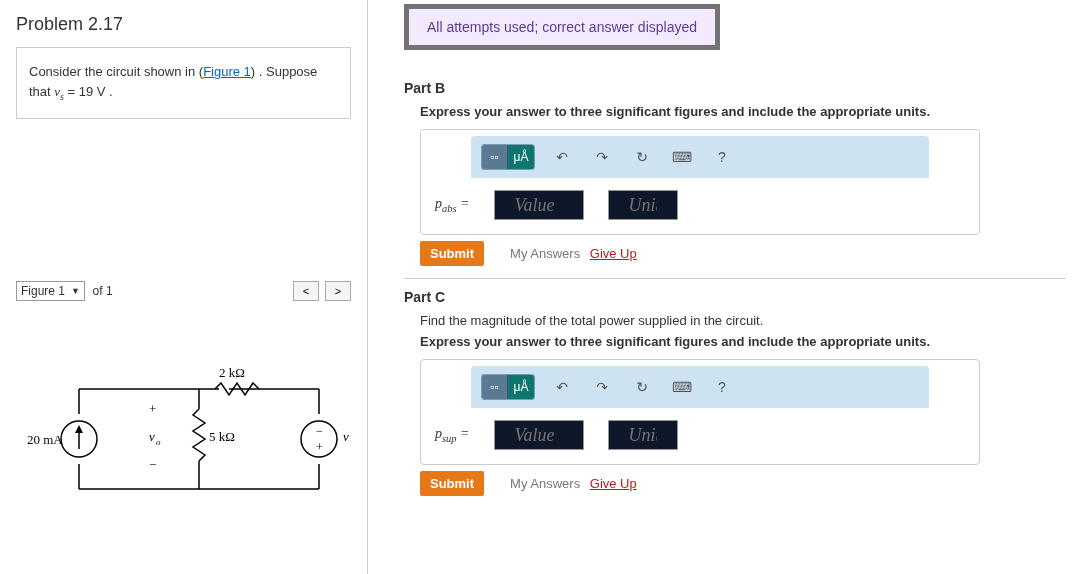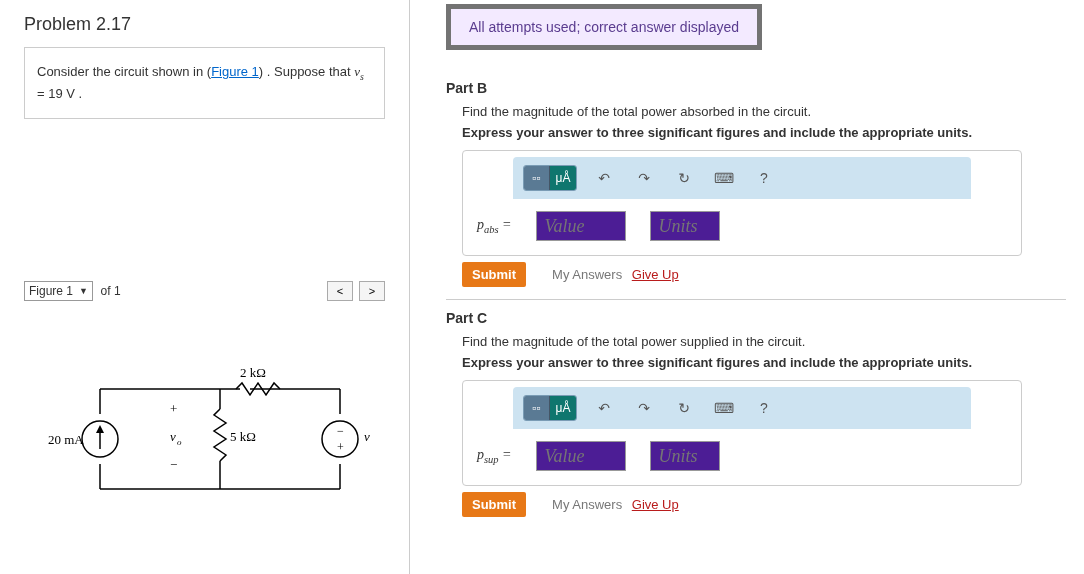--- a/index.html
+++ b/index.html
@@ -1,17 +1,17 @@
 <!DOCTYPE html>
 <html><head>
 <meta charset="utf-8">
 <style>
 * { box-sizing: border-box; margin: 0; padding: 0; }
 body { font-family: Arial, Helvetica, sans-serif; font-size: 13px; color: #333; background: #fff; width: 1084px; height: 574px; overflow: hidden; display: flex; }
-.left-col { width: 410px; padding: 10px 24px; border-right: 1px solid #ccc; display: flex; flex-direction: column; }
+.left-col { width: 368px; padding: 10px 16px; border-right: 1px solid #ccc; display: flex; flex-direction: column; }
 .right-col { flex: 1; padding: 0 18px 10px 36px; }
 
 .problem-title { font-size: 18px; font-weight: normal; color: #333; margin: 4px 0 12px 0; }
 .prompt-box { border: 1px solid #ccc; padding: 14px 12px; margin-bottom: 22px; line-height: 1.5; }
 .prompt-box a { color: #0066cc; text-decoration: underline; }
 .ital { font-style: italic; font-family: 'Times New Roman', serif; }
 .sub { font-size: 0.75em; vertical-align: sub; }
 
 .figure-bar { display: flex; align-items: center; justify-content: space-between; margin-top: 140px; }
 .figure-select { border: 1px solid #999; padding: 2px 4px; font-size: 12px; background: #fff; display: inline-flex; align-items: center; cursor: pointer; }
@@ -30,21 +30,21 @@
 
 .answer-box { border: 1px solid #ccc; border-radius: 4px; margin: 10px 0 6px 16px; padding: 0; width: 560px; background: #fff; }
 .toolbar { background: #cde3f1; padding: 8px 10px; display: flex; align-items: center; gap: 14px; border-top-left-radius: 4px; border-top-right-radius: 4px; margin: 6px 50px 8px 50px; }
 .tb-btn { display: inline-flex; align-items: center; justify-content: center; width: 26px; height: 24px; color: #555; cursor: pointer; font-size: 14px; }
 .tb-group { display: flex; border: 1px solid #7a9cb5; border-radius: 3px; overflow: hidden; }
 .tb-group .tb-seg { background: #5a7a94; color: #fff; width: 26px; height: 24px; display: flex; align-items: center; justify-content: center; font-size: 12px; border-right: 1px solid #456; }
 .tb-group .tb-seg:last-child { border-right: none; background: #0f766e; }
 
 .answer-row { display: flex; align-items: center; gap: 24px; padding: 4px 14px 14px 14px; }
 .answer-label { font-style: italic; font-family: 'Times New Roman', serif; font-size: 14px; }
-.val-input, .unit-input { border: 1px solid #999; height: 30px; font-size: 18px; font-style: italic; font-family: 'Times New Roman', serif; color: #888; padding: 0 8px; background: #4c1d95; }
+.val-input, .unit-input { border: 1px solid #999; height: 30px; font-size: 18px; font-style: italic; font-family: 'Times New Roman', serif; color: #888; padding: 0 20px; background: #0f172a; }
 .val-input { width: 90px; }
 .unit-input { width: 70px; }
 
 .submit-row { display: flex; align-items: center; gap: 26px; margin: 6px 0 12px 16px; }
 .submit-btn { background: #e77817; color: #fff; border: none; padding: 5px 10px; font-size: 13px; font-weight: bold; cursor: pointer; border-radius: 2px; }
 .my-answers { color: #777; font-size: 13px; }
 .giveup { color: #b91c1c; text-decoration: underline; font-size: 13px; cursor: pointer; margin-left: 6px; }
 
 hr.sep { border: none; border-top: 1px solid #ccc; margin: 8px 0 10px 0; }
 </style>
@@ -100,21 +100,20 @@
       <text x="324" y="92" font-size="13" font-style="italic" font-family="serif">v</text>
       <text x="331" y="96" font-size="9" font-style="italic" font-family="serif">s</text>
     </svg>
   </div>
 </div>
 
 <div class="right-col">
   <div class="status-banner">All attempts used; correct answer displayed</div>
 
   <div class="part-label">Part B</div>
-  <div class="part-instr">Find the magnitude of the total power absorbed in the circuit.</div>
   <div class="part-instr bold">Express your answer to three significant figures and include the appropriate units.</div>
 
   <div class="answer-box">
     <div class="toolbar">
       <div class="tb-group">
         <div class="tb-seg">▫▫</div>
         <div class="tb-seg">μÅ</div>
       </div>
       <span class="tb-btn">↶</span>
       <span class="tb-btn">↷</span>

